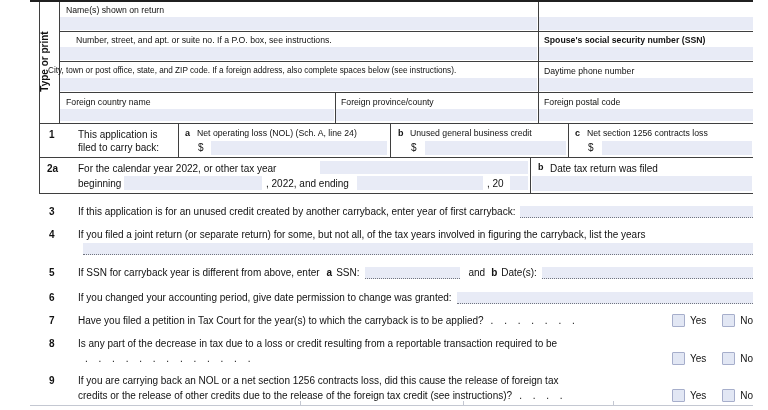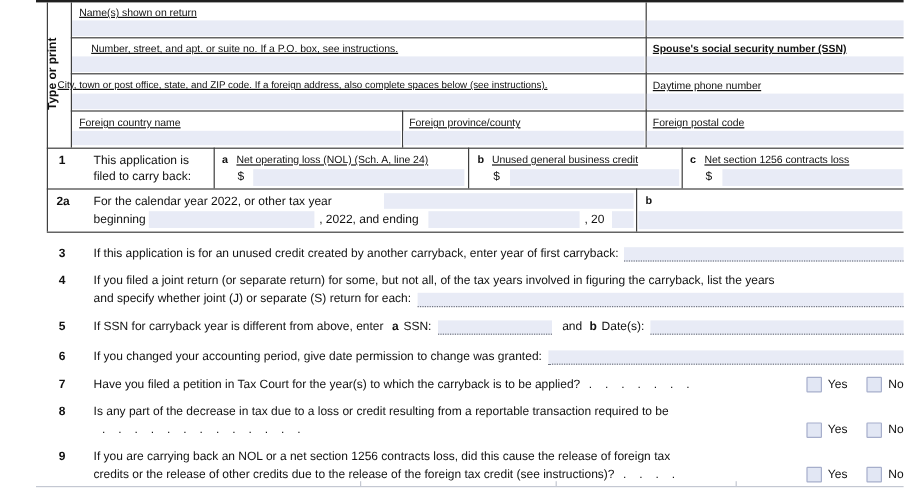--- a/index.html
+++ b/index.html
@@ -6,21 +6,21 @@
   html,body { background:#ffffff; }
   body { font-family:"Liberation Sans", sans-serif; color:#111; }
   .page { position:relative; width:768px; height:410px; background:#fff; overflow:hidden; }
 
   .hline { position:absolute; height:1px; background:var(--border,#3f3f3f); }
   .hline.thick { height:2px; background:var(--border-dark,#202020); }
   .hline.faint { background:var(--border-faint,#c4c8d2); }
   .vline { position:absolute; width:1px; background:var(--border,#3f3f3f); }
   .vline.faint { background:var(--border-faint,#c4c8d2); }
 
-  .lbl { position:absolute; font-size:8.7px; line-height:1.2; white-space:nowrap;text-decoration:underline; }
+  .lbl { position:absolute; font-size:8.7px; line-height:1.2; white-space:nowrap; }
   .lbl.bold { font-weight:bold; }
   .lbl.long { font-size:8.2px; }
 
   .field { position:absolute; background:var(--field-bg,#e8ebf6); }
 
   .rot { position:absolute; transform:rotate(-90deg); transform-origin:center;
          font-weight:bold; font-size:10px; white-space:nowrap; }
 
   .num { position:absolute; left:49px; font-size:10px; font-weight:bold; line-height:13px; }
   .txt { position:absolute; font-size:10px; line-height:13px; }
@@ -117,34 +117,34 @@
   <div class="txt" style="left:78px;top:162px">For the calendar year 2022, or other tax year</div>
   <div class="field" style="left:320px;top:161px;width:208px;height:13px"></div>
   <div class="txt" style="left:78px;top:177px">beginning</div>
   <div class="field" style="left:124px;top:176px;width:138px;height:14px"></div>
   <div class="txt" style="left:266px;top:177px">, 2022, and ending</div>
   <div class="field" style="left:357px;top:176px;width:126px;height:14px"></div>
   <div class="txt" style="left:487px;top:177px">, 20</div>
   <div class="field" style="left:510px;top:176px;width:18px;height:14px"></div>
 
   <div class="cell-letter" style="left:538px;top:162px">b</div>
+  <div class="txt" style="left:550px;top:162px">Date tax return was filed</div>
   <div class="field" style="left:532px;top:176px;width:220px;height:15px"></div>
 
   <div class="num" style="top:205px">3</div>
   <div class="row" style="top:205px">
     <span>If this application is for an unused credit created by another carryback, enter year of first carryback:</span>
     <div class="dotfield"></div>
   </div>
 
   <div class="num" style="top:228px">4</div>
   <div class="row" style="top:228px">
     <span>If you filed a joint return (or separate return) for some, but not all, of the tax years involved in figuring the carryback, list the years</span>
   </div>
   <div class="row" style="top:243px">
-    <span>and specify whether joint (J) or separate (S) return for each:</span>
     <div class="dotfield"></div>
   </div>
 
   <div class="num" style="top:266px">5</div>
   <div class="row" style="top:266px">
     <span>If SSN for carryback year is different from above, enter</span>
     <b style="margin:0 4px 0 7px">a</b>
     <span>SSN:</span>
     <div class="dotfield fixed" style="width:95px"></div>
     <span style="margin-left:9px">and</span>

